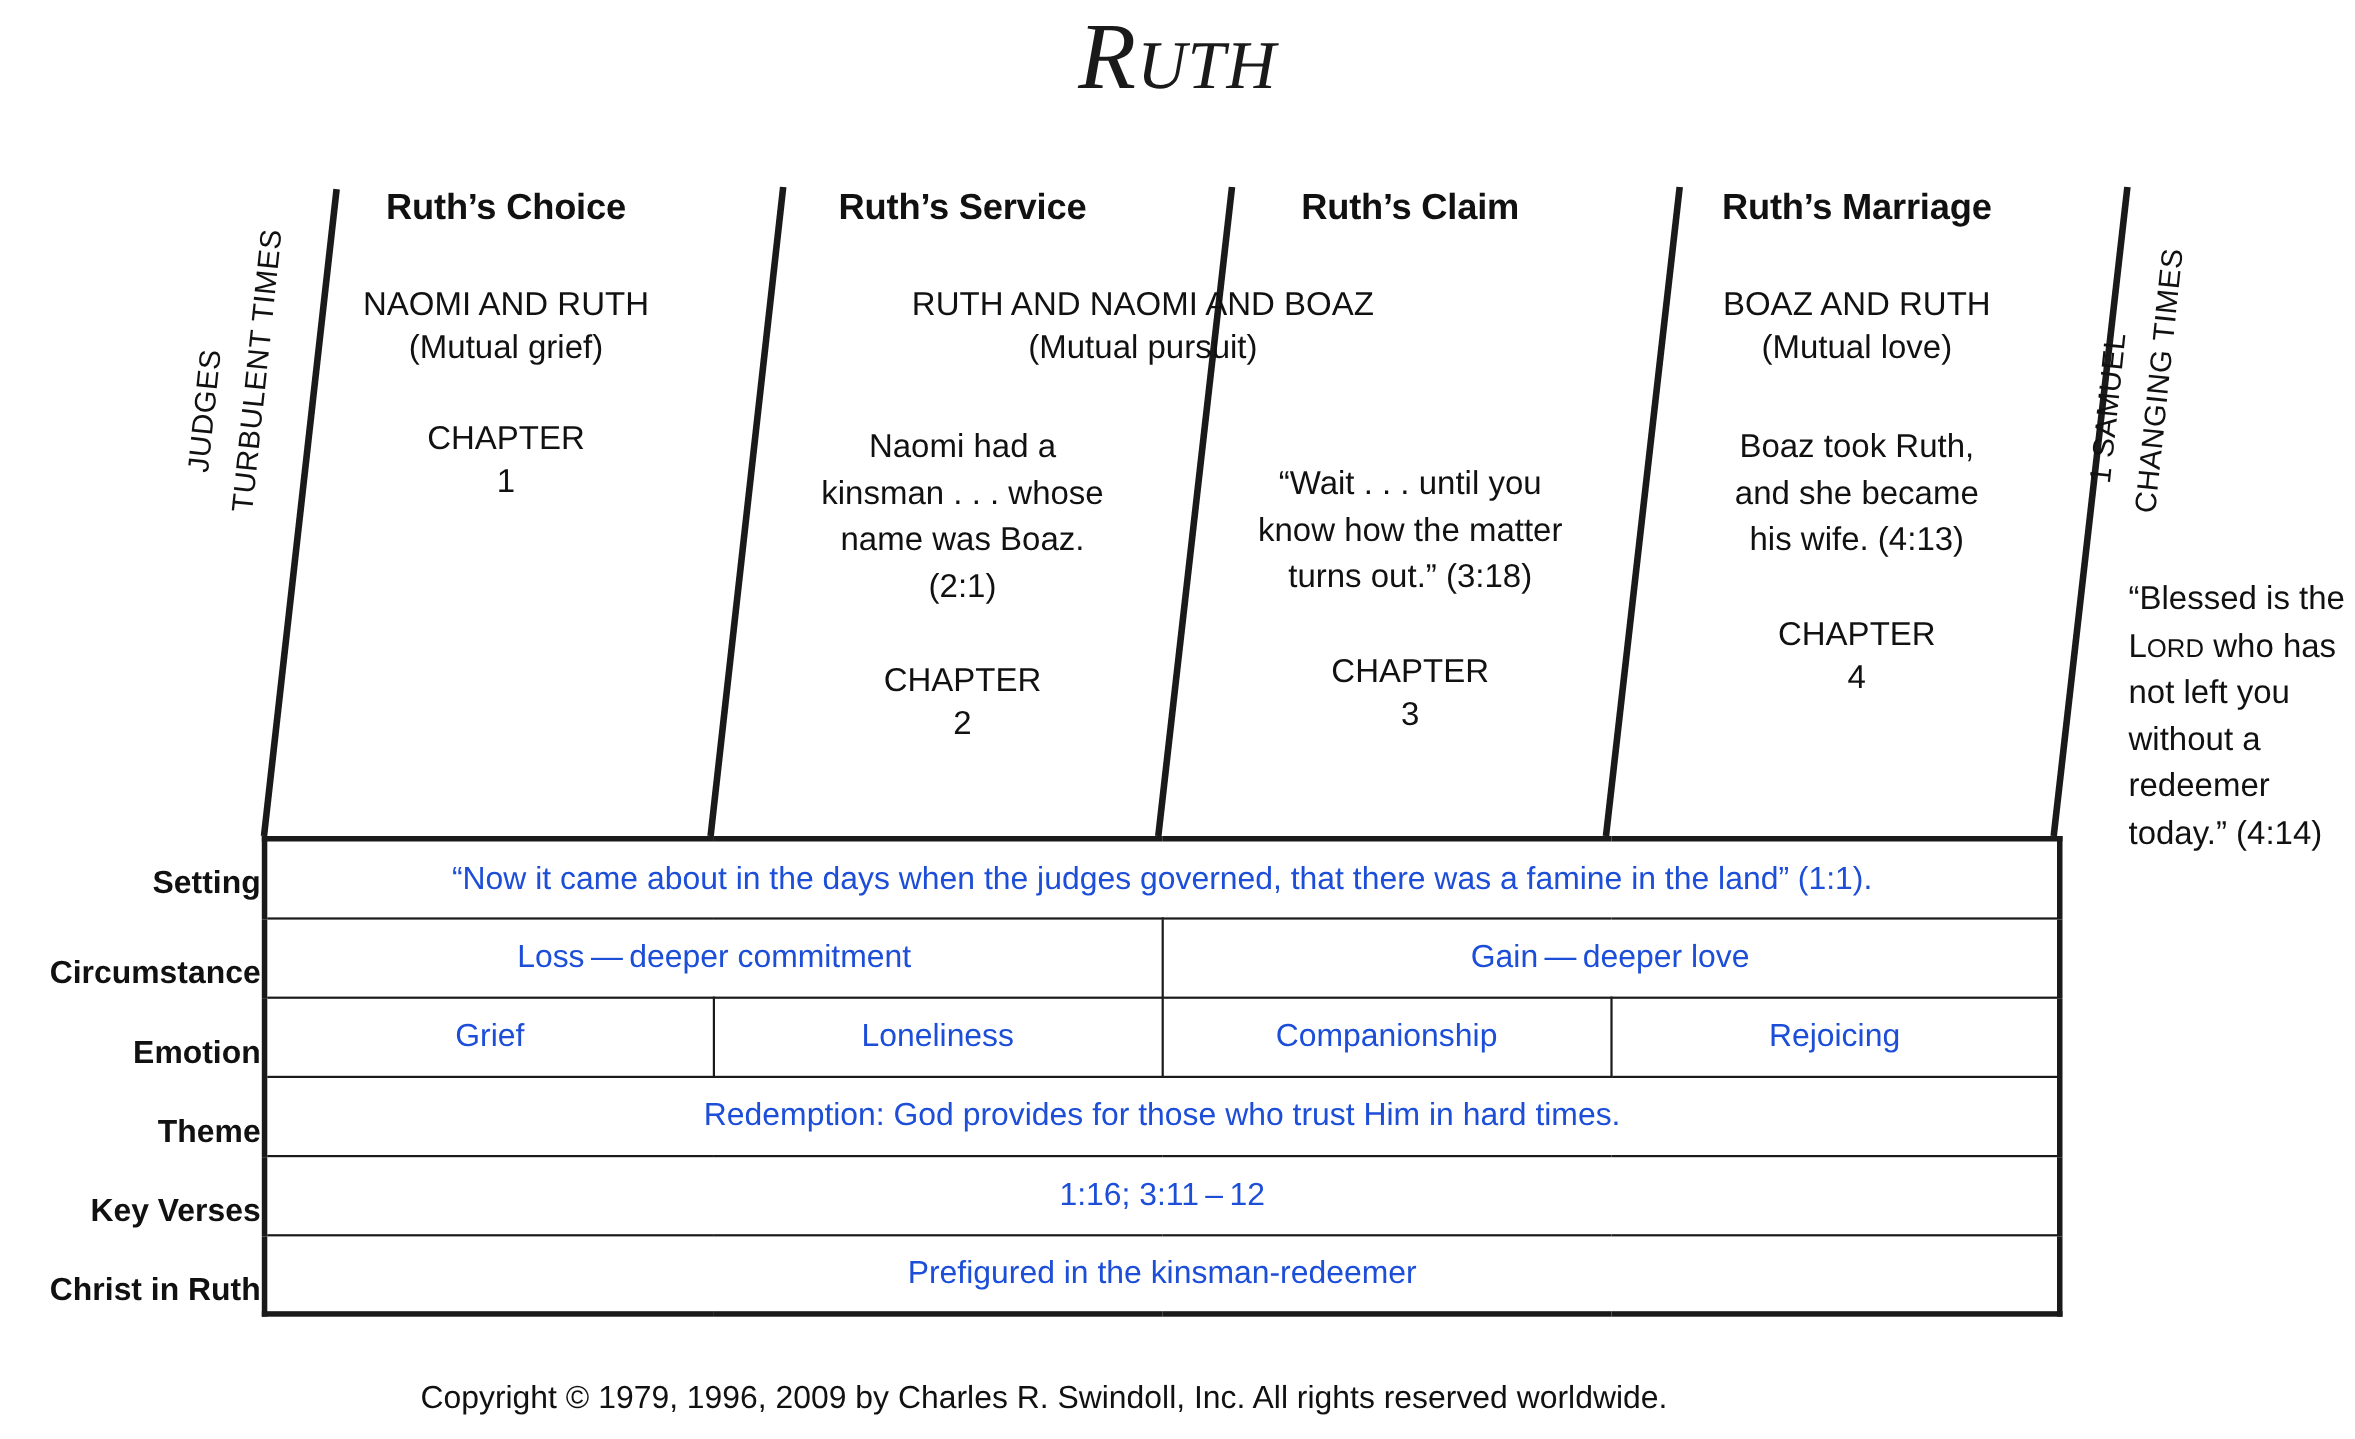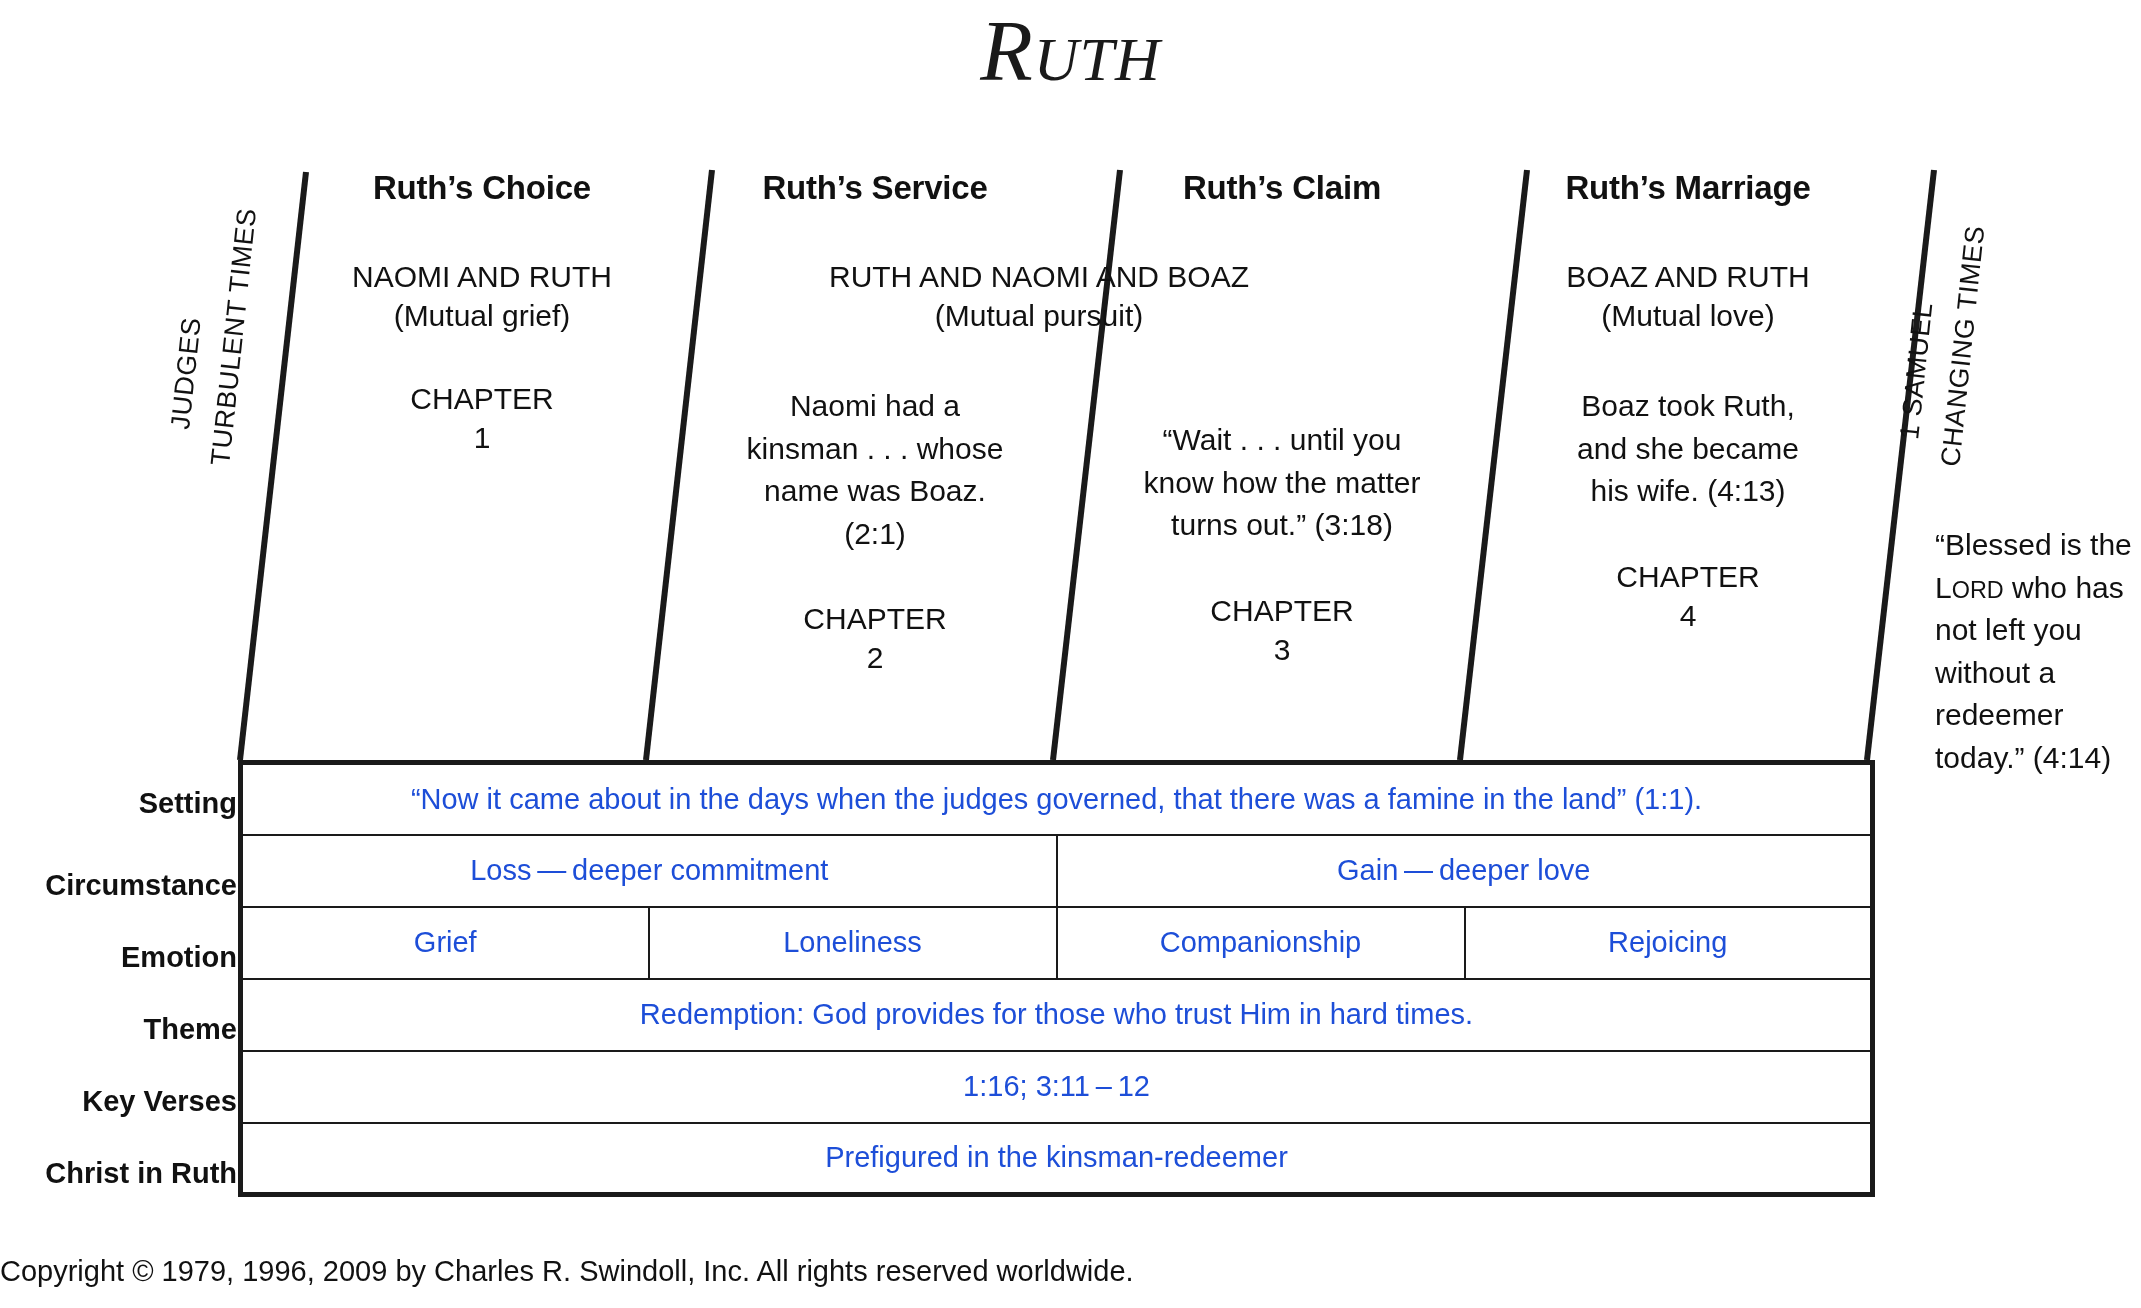--- a/index.html
+++ b/index.html
@@ -143,20 +143,21 @@
     font-weight: bold;
     color: #111;
     line-height: 1.1;
   }
   .row-label-wrap { position: absolute; left: 0; top: 760px; width: 238px; }
 
   
   #copyright {
     position: absolute;
     left: 0; top: 1255px; width: 1898px;
+    text-align: center;
     font-size: 29px;
     color: #111;
   }
 </style>
 </head>
 <body>
 
 <div id="chart-title">
   <span class="cap">R</span><span class="sc">UTH</span>
 </div>
@@ -167,21 +168,21 @@
   <line x1="1120" y1="170" x2="1053" y2="760" stroke="#1a1a1a" stroke-width="6"></line>
   <line x1="1527" y1="170" x2="1460" y2="760" stroke="#1a1a1a" stroke-width="6"></line>
   <line x1="1934" y1="170" x2="1867" y2="760" stroke="#1a1a1a" stroke-width="6"></line>
 </svg>
 
 <div class="era-label" id="era-judges">JUDGES</div>
 <div class="era-label" id="era-turbulent">TURBULENT TIMES</div>
 <div class="era-label" id="era-samuel">1 SAMUEL</div>
 <div class="era-label" id="era-changing">CHANGING TIMES</div>
 
-<div class="col" style="left:322px; width:320px;">
+<div class="col" style="left:300px; width:320px;">
   <div class="col-heading">Ruth’s Choice</div>
   <div class="col-people">NAOMI AND RUTH</div>
   <div class="col-sub">(Mutual grief)</div>
   <div class="col-chapter">
     <div>CHAPTER</div>
     <div>1</div>
   </div>
 </div>
 
 <div class="col" style="left:715px; width:320px;">

